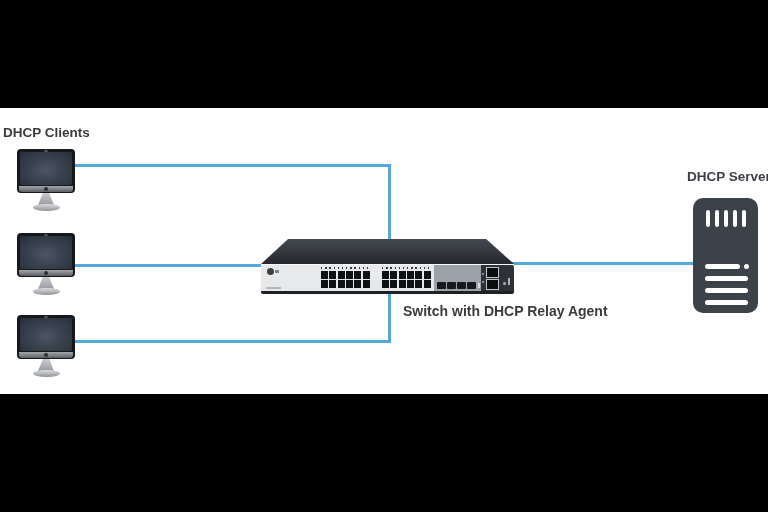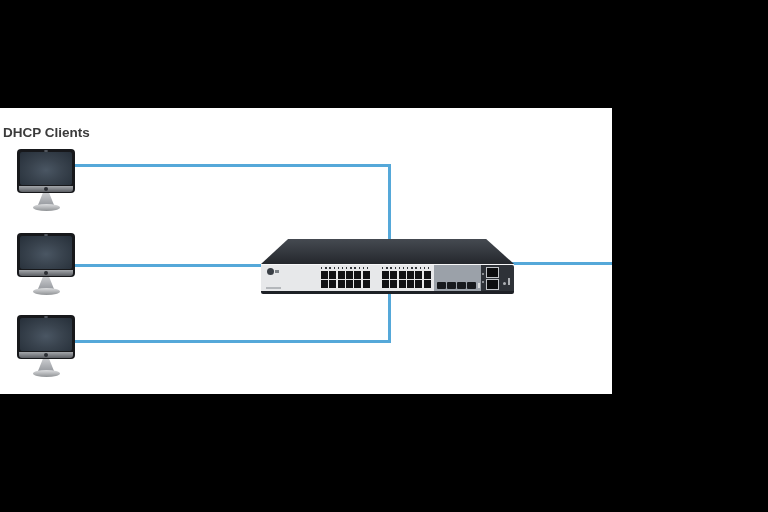--- a/index.html
+++ b/index.html
@@ -1,17 +1,17 @@
 <!DOCTYPE html>
 <html><head>
 <meta charset="utf-8">
 <style>
   html,body { margin:0; padding:0; background:#000; }
   .stage {
-    position:relative; width:612px; height:512px; overflow:hidden;
+    position:relative; width:768px; height:512px; overflow:hidden;
     background:#ffffff; font-family:"Liberation Sans", sans-serif;
   }
   .bar { position:absolute; left:0; width:768px; background:#000000; z-index:6; }
   .bar.top { top:0; height:108px; }
   .bar.bottom { top:394px; height:118px; }
 
   .lbl { position:absolute; color:#3b3b3b; font-weight:bold; z-index:4; white-space:nowrap; }
   .lbl-clients { left:3px; top:125px; font-size:13.5px; }
   .lbl-server  { left:687px; top:169px; font-size:13.5px; color:#3a3f45; }
   .lbl-switch  { left:403px; top:303px; font-size:14px; }
@@ -90,20 +90,21 @@
 </head>
 <body>
 
 <div class="stage">
 
   <div class="bar top"></div>
   <div class="bar bottom"></div>
 
   <div class="lbl lbl-clients">DHCP Clients</div>
   <div class="lbl lbl-server">DHCP Server</div>
+  <div class="lbl lbl-switch">Switch with DHCP Relay Agent</div>
 
   <div class="line l1"></div>
   <div class="line l2"></div>
   <div class="line l3"></div>
   <div class="line trunk"></div>
   <div class="line lr"></div>
 
   <div class="monitor m1">
     <div class="m-body"></div>
     <div class="m-screen"></div>

